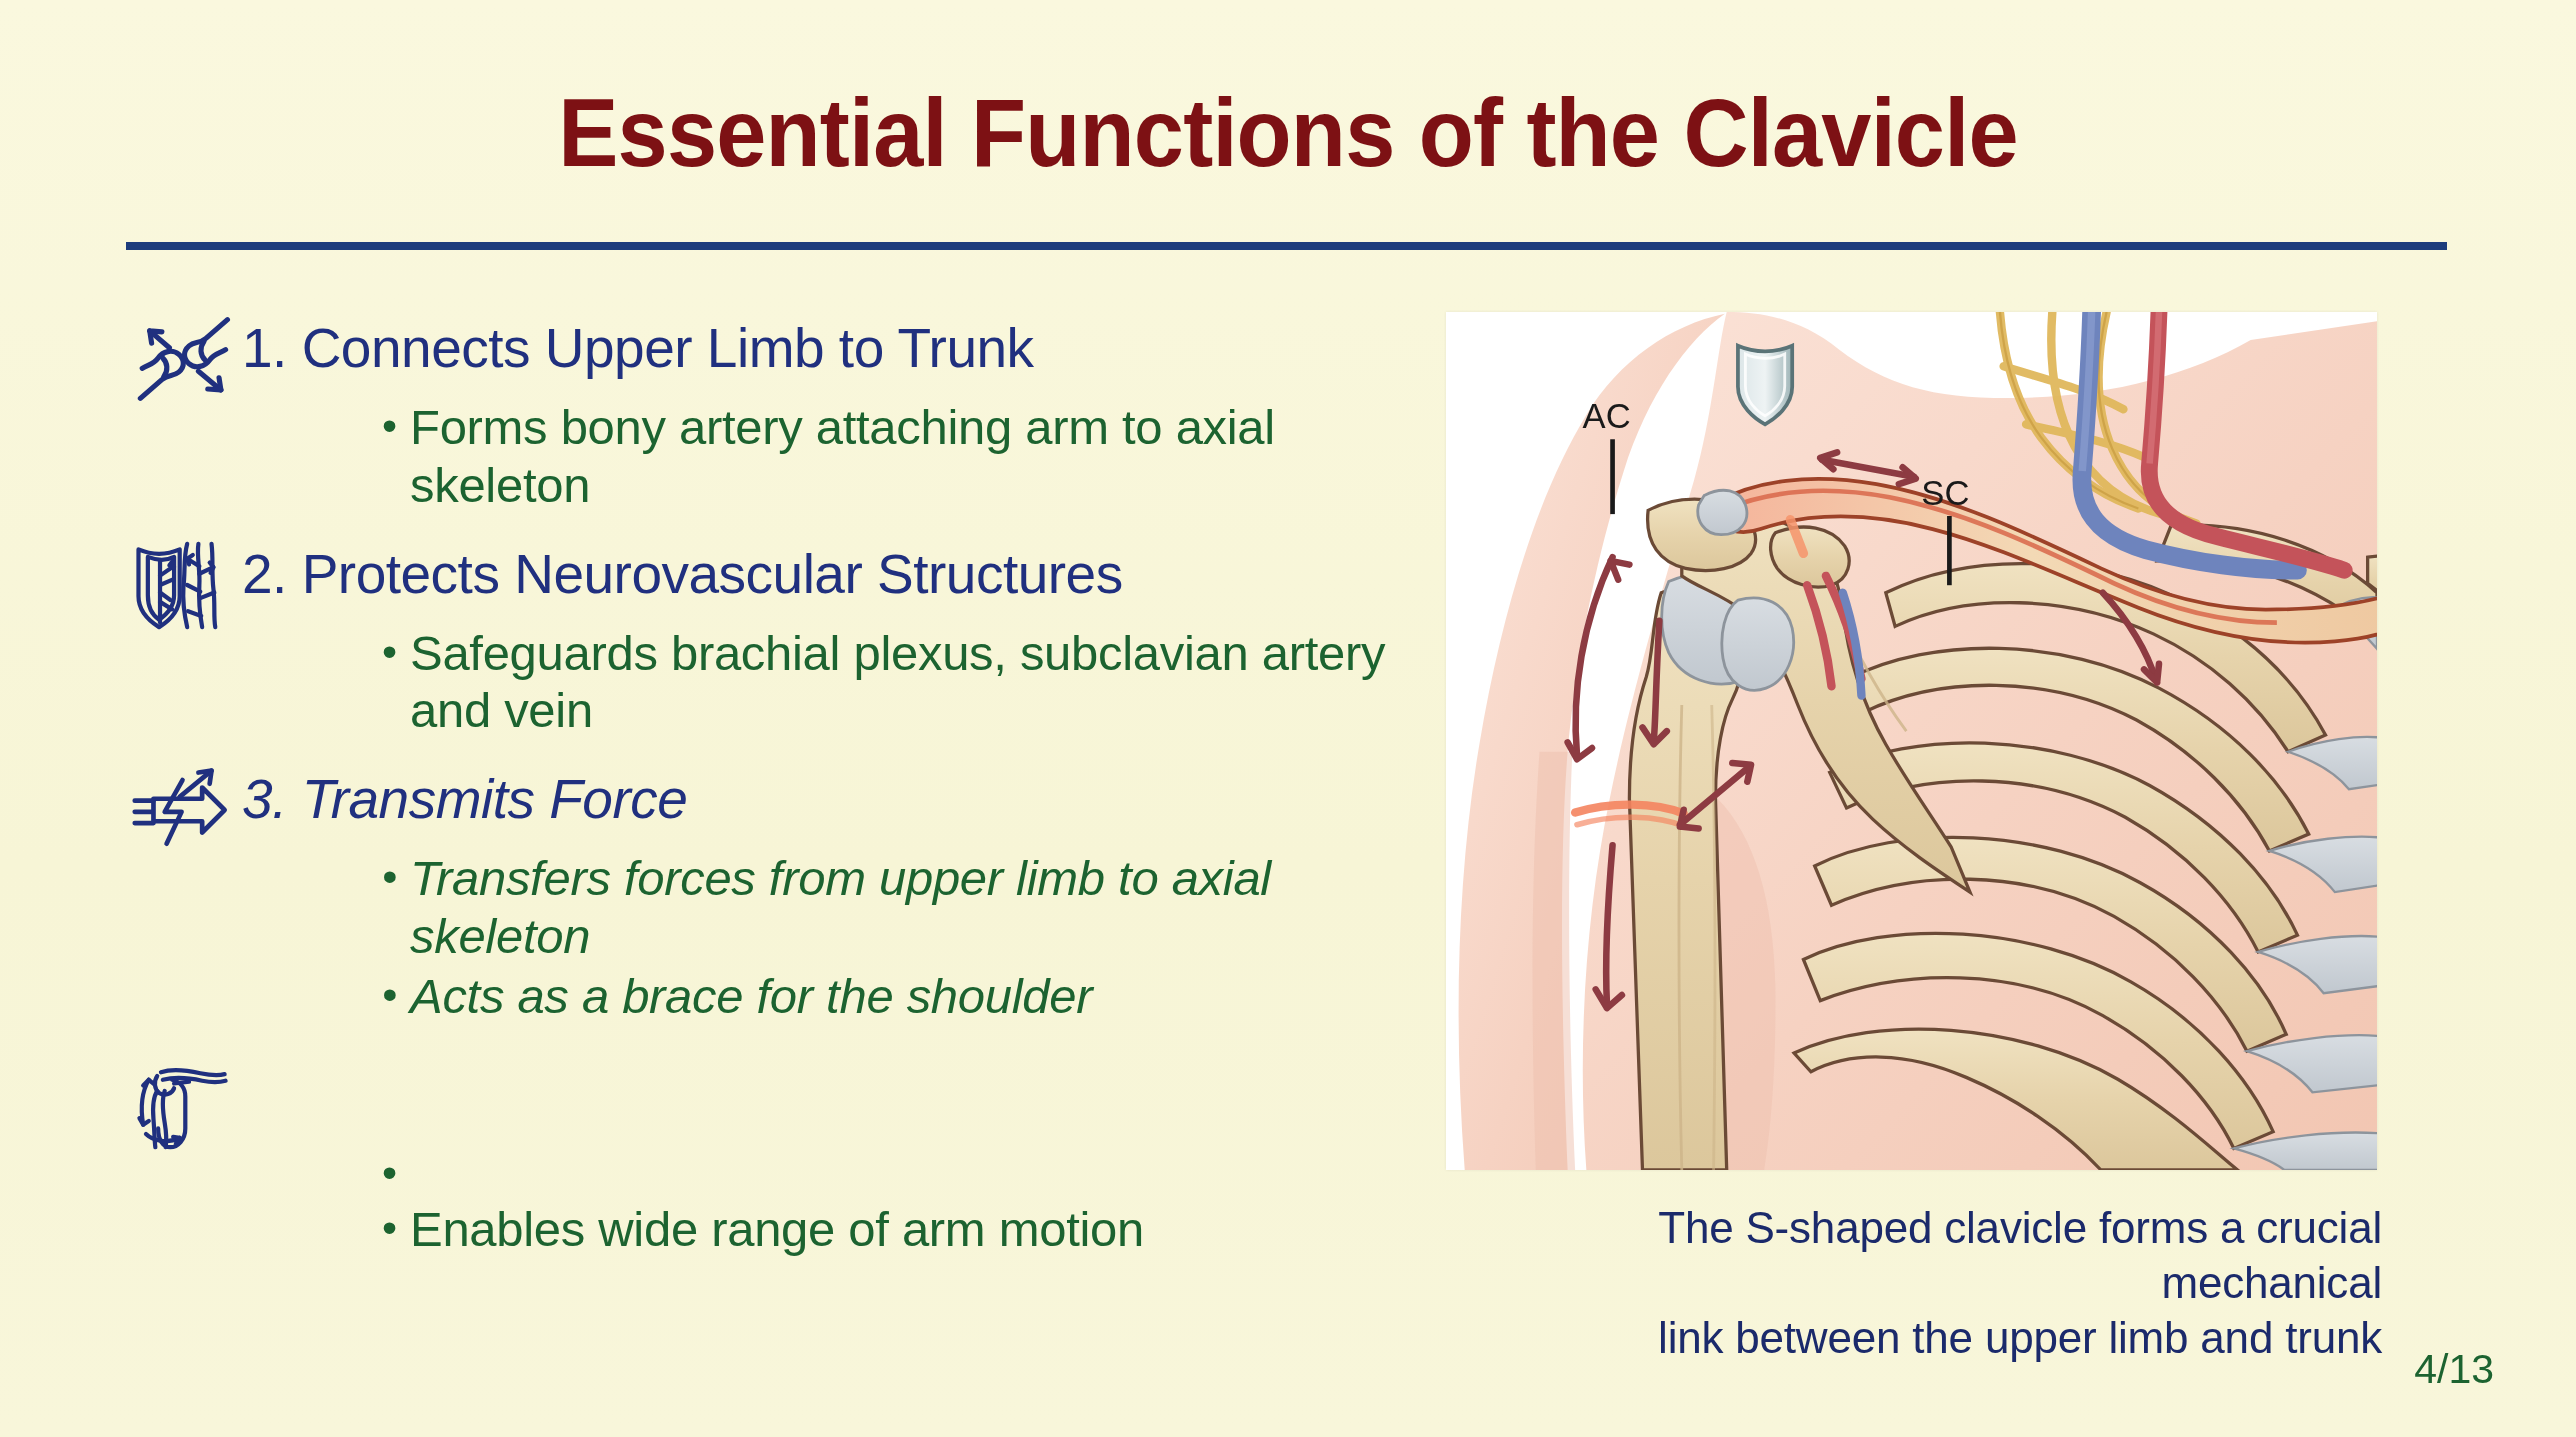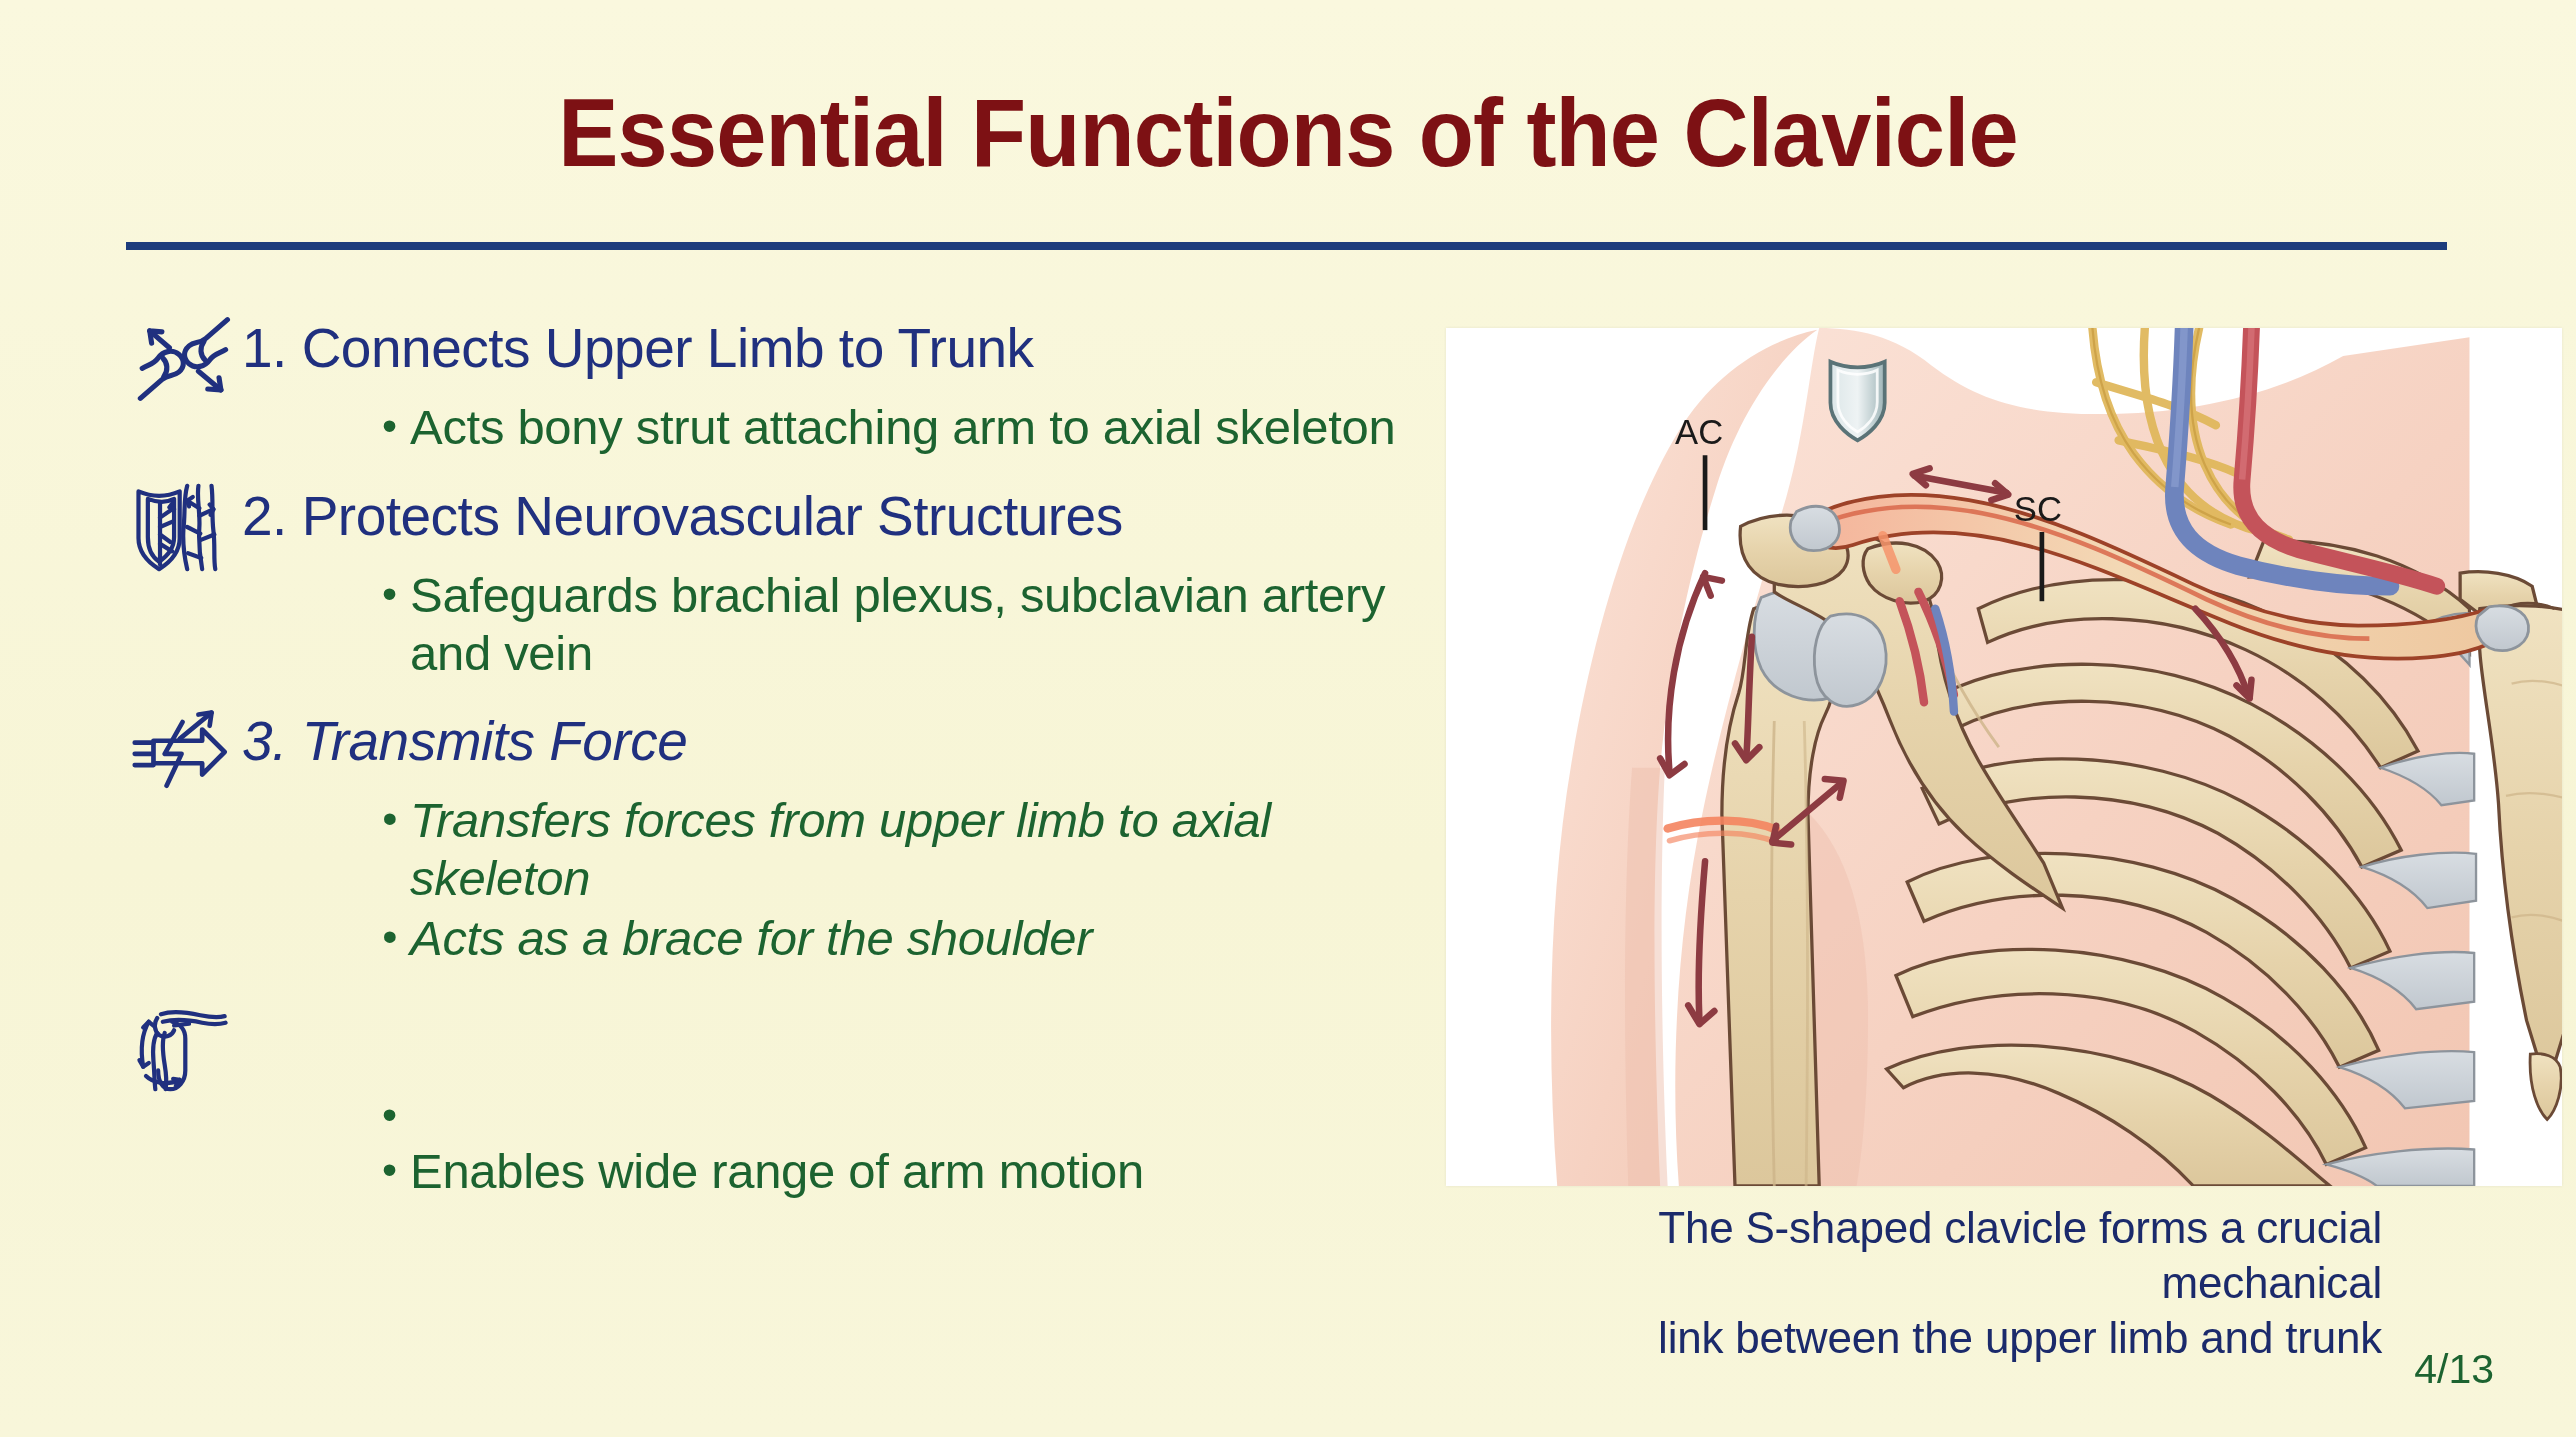--- a/index.html
+++ b/index.html
@@ -107,22 +107,22 @@
   .s4 .bullets { margin-left: 247px; }
 
   .s1 { margin-bottom: 15px; }
   .s2 { margin-bottom: 15px; }
   .s3 { margin-bottom: 25px; font-style: italic; }
 
   
   .figure-panel {
     position: absolute;
     left: 1446px;
-    top: 328px;
-    width: 1116px;
+    top: 312px;
+    width: 931px;
     height: 858px;
     background: #ffffff;
     box-shadow: 0 0 2.8px rgba(0,0,0,0.08);
   }
   .figure-panel svg { display: block; width: 100%; height: 100%; }
 
   .caption {
     position: absolute;
     left: 1446px;
     top: 1200px;
@@ -168,21 +168,21 @@
               <path d="M96 83 L72 63"></path>
               <path d="M96 83 L94 70 M96 83 L82 82"></path>
             </g>
           </svg>
         </div>
         <div class="sec-title">1. Connects Upper Limb to Trunk</div>
       </div>
       <ul class="bullets">
         <li class="bullet">
           <span class="dot">•</span>
-          <span class="btext">Acts bony strut attaching arm to axial skeleton</span>
+          <span class="btext">Forms bony artery attaching arm to axial skeleton</span>
         </li>
       </ul>
     </div>
 
     <div class="section s2">
       <div class="sec-head-row">
         <div class="sec-icon">
           <svg viewBox="0 0 110 100" width="103" height="94">
             <g fill="none" stroke="#20307f" stroke-width="4.5" stroke-linecap="round" stroke-linejoin="round">
               <path d="M8 12 C22 18 38 18 52 12 L52 62 C52 80 38 90 30 95 C22 90 8 80 8 62 Z"></path>

